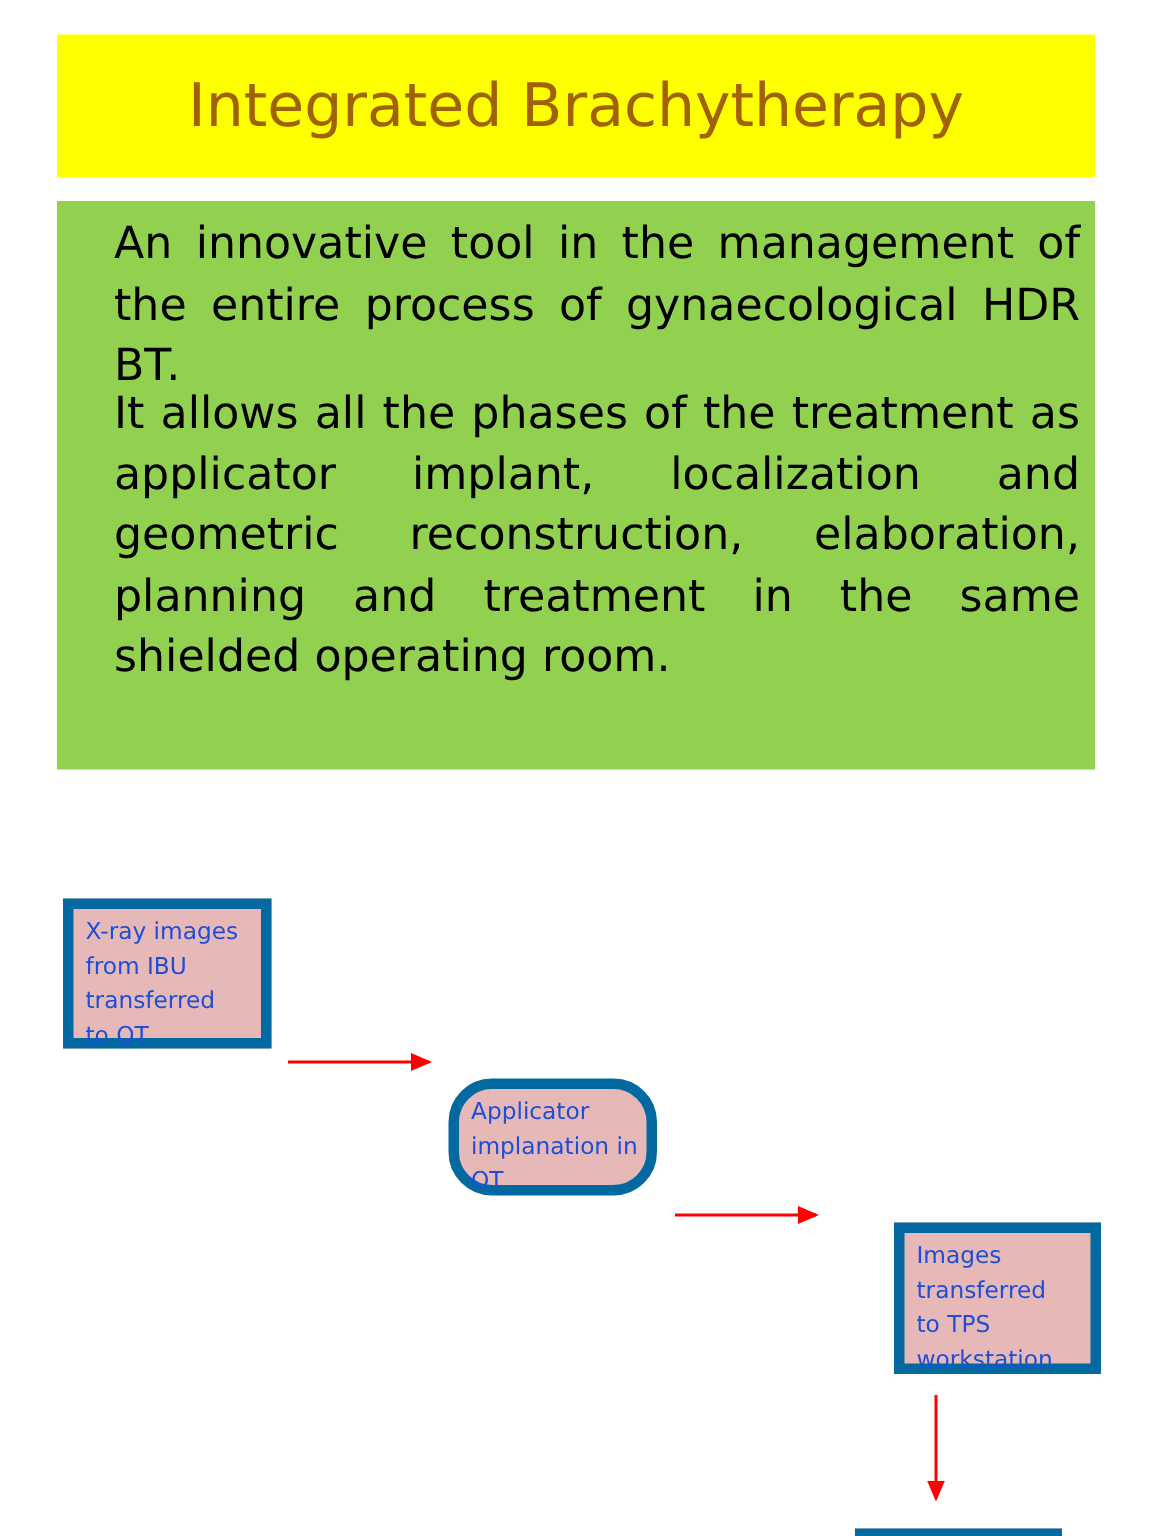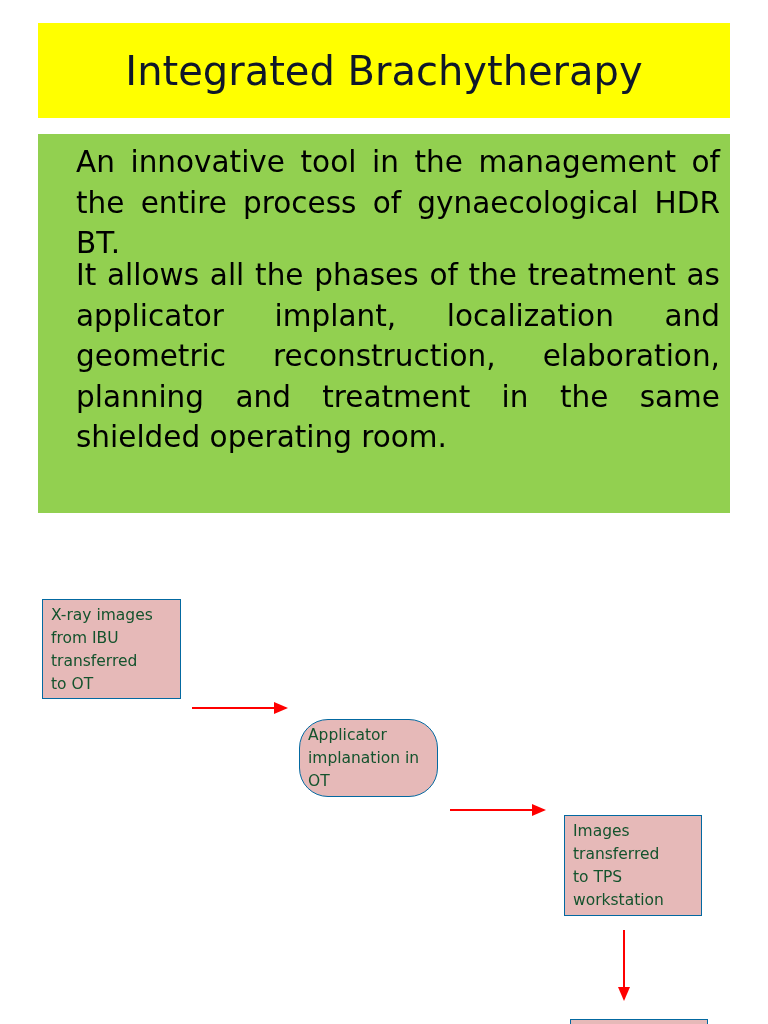--- a/index.html
+++ b/index.html
@@ -1,30 +1,30 @@
 <!DOCTYPE html>
 <html><head>
 <meta charset="utf-8">
 <style>
   html, body { margin:0; padding:0; }
   body { width:768px; height:1024px; background:#ffffff; position:relative; overflow:hidden;
          font-family: "DejaVu Sans", sans-serif; }
   .title-banner { position:absolute; left:38px; top:23px; width:692px; height:95px; background:#ffff00;
                   display:flex; align-items:center; justify-content:center; }
-  .title-text { color:#0f172a; font-size:40px; letter-spacing:0px; font-family:"DejaVu Sans", sans-serif; }
+  .title-text { color:#a16207; font-size:40px; letter-spacing:0px; font-family:"DejaVu Sans", sans-serif; }
   .green-box { position:absolute; left:38px; top:134px; width:692px; height:379px; background:#92d050; }
   .para { position:absolute; left:76px; width:644px; font-size:29.5px; line-height:40.5px; color:#000;
           text-align:justify; text-align-last:left; }
   .p1 { top:142px; }
   .p2 { top:255px; }
-  .fbox { position:absolute; background:#e6b9b8; border:1px solid #0369a1; box-sizing:border-box;
-          padding:4px 0 0 8px; font-size:15.5px; line-height:23px; color:#14532d; white-space:pre-line; }
+  .fbox { position:absolute; background:#e6b9b8; border:7px solid #0369a1; box-sizing:border-box;
+          padding:4px 0 0 8px; font-size:15.5px; line-height:23px; color:#1d4ed8; white-space:pre-line; }
   .b1 { left:42px; top:599px; width:139px; height:100px; }
   .b2 { left:299px; top:719px; width:139px; height:78px;border-radius:29px; }
-  .b3 { left:564px; top:815px; width:138px; height:101px; }
+  .b3 { left:596px; top:815px; width:138px; height:101px; }
   .b4 { left:570px; top:1019px; width:138px; height:30px; }
   svg.arrows { position:absolute; left:0; top:0; }
 </style>
 </head>
 <body>
 
 <div class="title-banner">
   <span class="title-text">Integrated Brachytherapy</span>
 </div>
 

